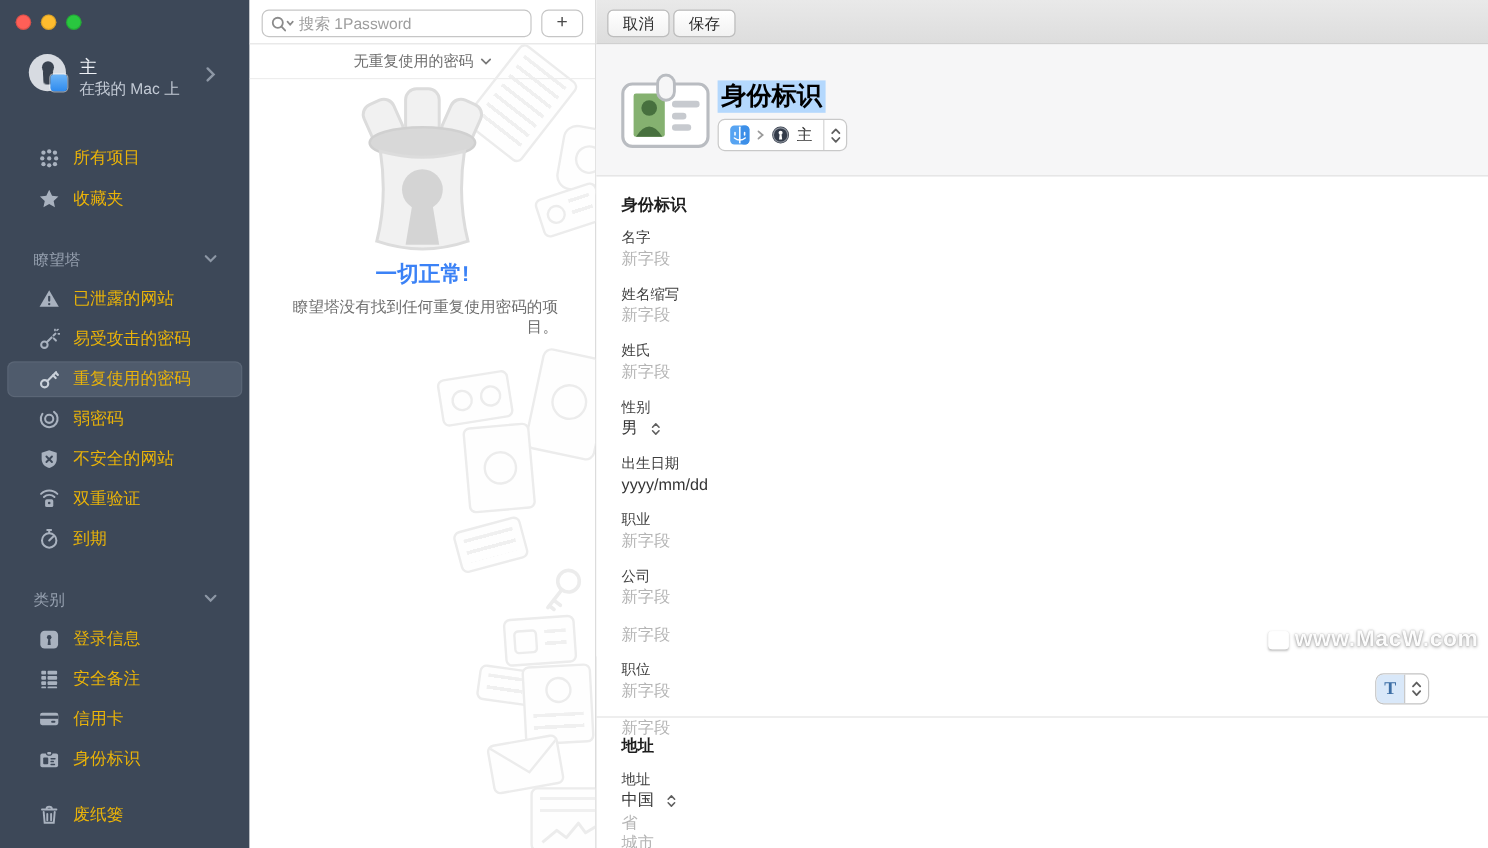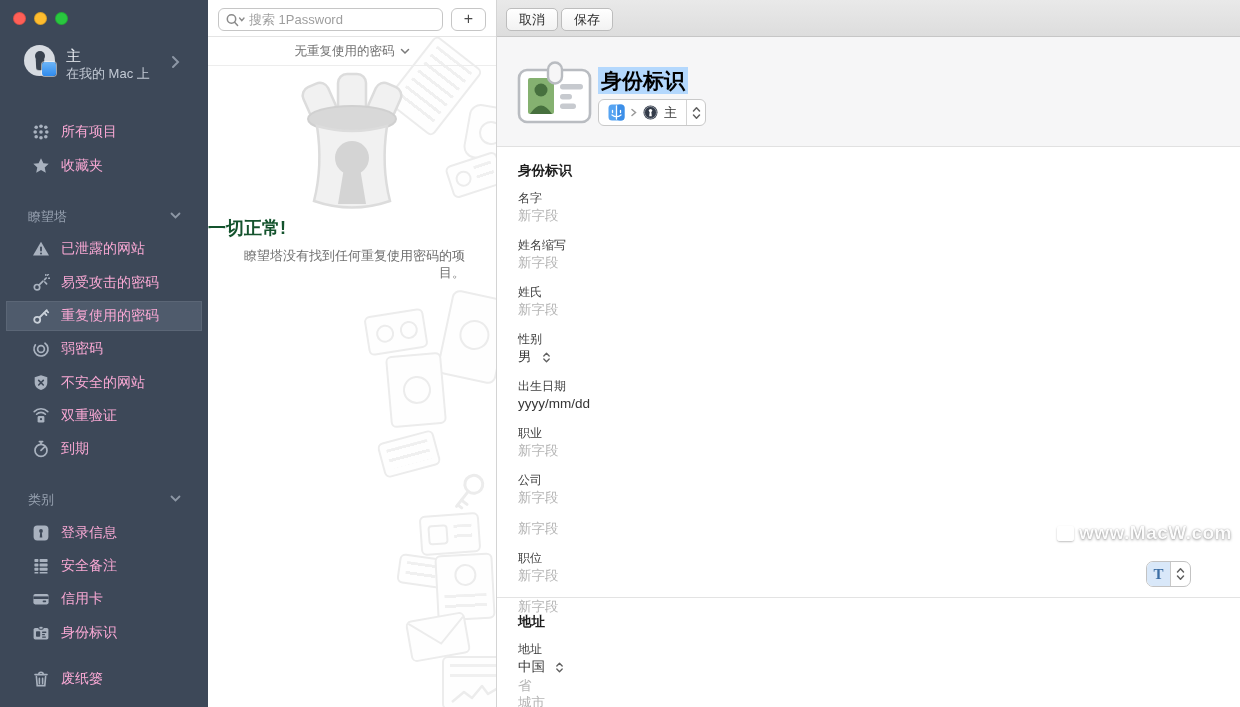--- a/index.html
+++ b/index.html
@@ -22,22 +22,22 @@
   .avatar .keyhole-stem{position:absolute; left:11.5px; top:13px; width:8px; height:13px;
     background:#39424f; border-radius:2px 2px 3px 3px; transform:perspective(20px) rotateX(-14deg);}
   .badge-finder { position:absolute; left:42px; top:62px; width:14px; height:14px;
     border-radius:3px; background:linear-gradient(180deg,#6db5f7,#2f8bee);
     box-shadow:0 0 0 1px rgba(255,255,255,.5);}
   .acct-name { position:absolute; left:66px; top:47px; font-size:15px; color:#eef1f6; }
   .acct-sub  { position:absolute; left:66px; top:65px; font-size:13px; color:#c3cad5; }
   .acct-chev { position:absolute; left:171px; top:55px; }
 
   .sitem { position:absolute; left:32px; height:24px; display:flex; align-items:center;
-    gap:11px; color:#f9a8d4; font-size:14px; white-space:nowrap; }
-  .sitem.sel { left:6px; width:196px; height:30px; padding-left:26px; border-radius:0;
+    gap:11px; color:#eab308; font-size:14px; white-space:nowrap; }
+  .sitem.sel { left:6px; width:196px; height:30px; padding-left:26px; border-radius:6px;
     background:#4f5b6c; box-shadow:inset 0 0 0 1px rgba(255,255,255,.07); }
   .ssec { position:absolute; left:28px; font-size:13px; color:#97a1b0; }
   .sec-chev { position:absolute; left:170px; }
   .sic { width:18px; height:18px; flex:0 0 18px; }
 
   
   #listpanel { position:absolute; left:208px; top:0; width:289px; height:707px;
     background:#fff; border-right:1px solid #d4d4d4; overflow:hidden; }
   #search-row { position:absolute; left:0; top:0; width:100%; height:37px;
     border-bottom:1px solid #e4e4e4; background:#fff; z-index:5;}
@@ -52,22 +52,22 @@
     border:1px solid #c6c6c6; border-radius:6px; background:#fff; font-size:16px;
     line-height:20px; text-align:center; color:#4a4a4a; }
   #filter-row { position:absolute; left:0; top:37px; width:100%; height:29px;
     display:flex; align-items:center; justify-content:center; gap:5px;
     font-size:12.5px; color:#6f6f6f; border-bottom:1px solid #ededed; z-index:5; background:transparent;}
 
   .doodle { position:absolute; border:2px solid #ececec; border-radius:6px; background:#fefefe; }
   .doodle .dl { position:absolute; left:6px; right:6px; top:6px; bottom:6px;
     background:repeating-linear-gradient(180deg,#f0f0f0 0 3px,transparent 3px 10px); }
   .doodle .dc { position:absolute; border:2px solid #ececec; border-radius:50%; }
-  #empty-title { position:absolute; left:0; top:216px; width:100%; 
-    font-size:18px; font-weight:bold; color:#14532d; z-index:4;}
+  #empty-title { position:absolute; left:0; top:216px; width:100%; text-align:center;
+    font-size:18px; font-weight:bold; color:#3b82f6; z-index:4;}
   #empty-msg { position:absolute; left:32px; top:247px; width:225px; text-align:right;
     font-size:13px; line-height:17px; color:#6f6f6f; z-index:4; word-break:break-all;}
 
   
   #detail { position:absolute; left:497px; top:0; width:743px; height:547px; background:#fff; }
   #toolbar { position:absolute; left:0; top:0; width:100%; height:37px;
     background:linear-gradient(180deg,#e9e9e9,#dddddd); border-bottom:1px solid #c6c6c6; }
   .tbtn { position:absolute; top:8px; height:23px; padding:0 12px; font-size:13px;
     color:#2e2e2e; background:linear-gradient(180deg,#ffffff,#f2f2f2);
     border:1px solid #bdbdbd; border-radius:5px; line-height:21px;

